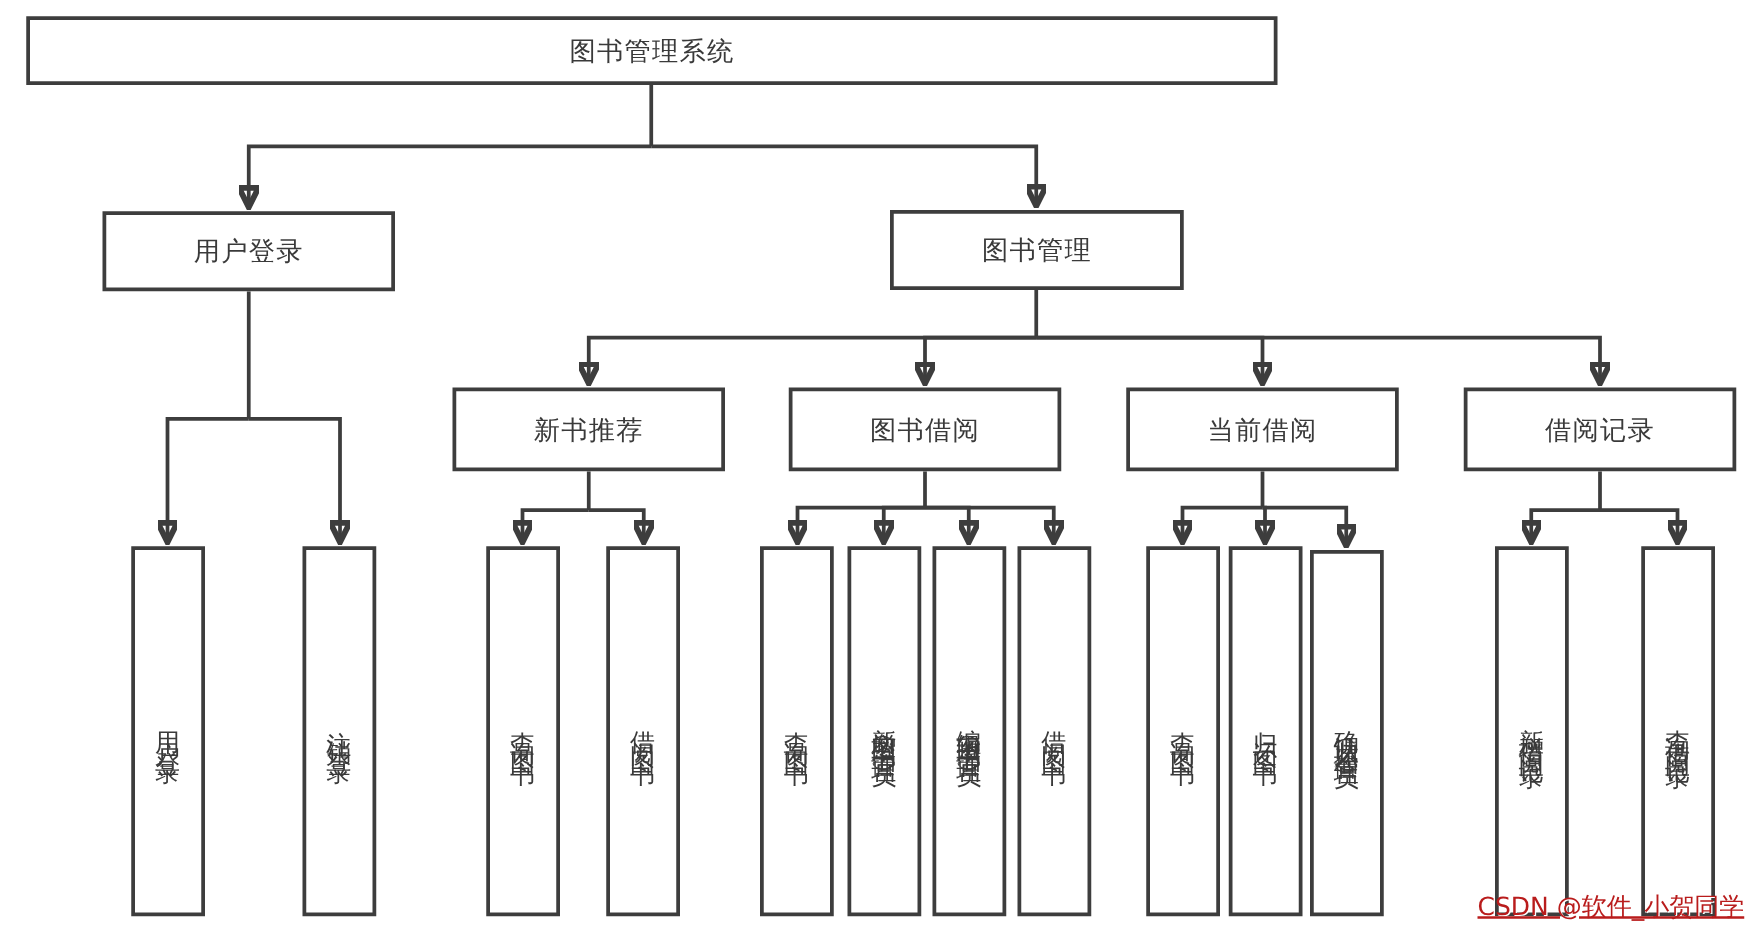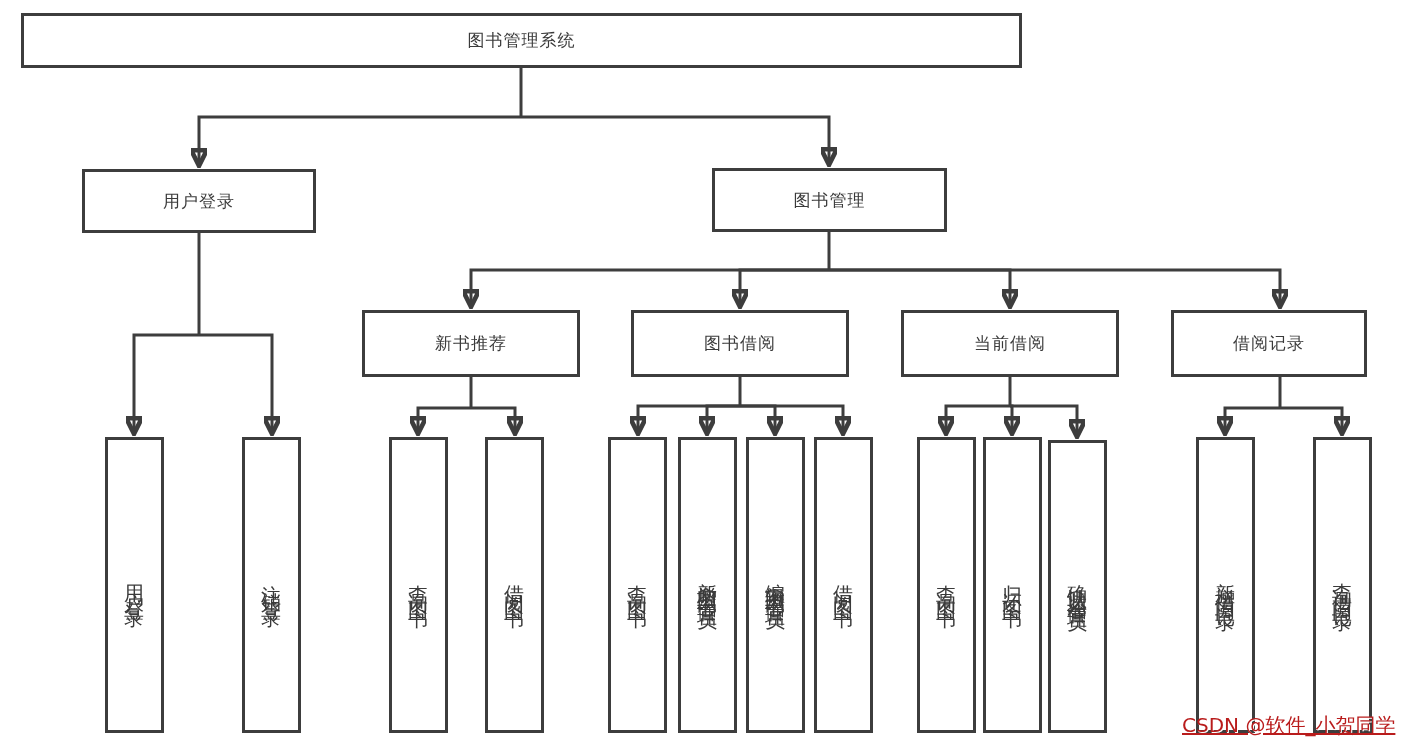--- a/index.html
+++ b/index.html
@@ -33,21 +33,21 @@
   .box {
     position: absolute;
     box-sizing: border-box;
     border: 3px solid #3d3d3d;
     background: #ffffff;
     display: flex;
     align-items: center;
     justify-content: center;
   }
   .h-label {
-    font-size: 17px;
+    font-size: 21px;
     letter-spacing: 1px;
     white-space: nowrap;
   }
   .leaf .v-label {
     writing-mode: vertical-rl;
     text-orientation: mixed;
     font-size: 20px;
     line-height: 1;
     letter-spacing: 8px;
     white-space: nowrap;
@@ -125,21 +125,21 @@
 
   <div class="box" style="left:362px; top:310px; width:218px; height:67px;">
     <span class="h-label">新书推荐</span>
   </div>
   <div class="box" style="left:901px; top:310px; width:218px; height:67px;">
     <span class="h-label">当前借阅</span>
   </div>
   <div class="box" style="left:631px; top:310px; width:218px; height:67px;">
     <span class="h-label">图书借阅</span>
   </div>
-  <div class="box" style="left:1171px; top:310px; width:196px; height:67px;">
+  <div class="box" style="left:1171px; top:310px; width:218px; height:67px;">
     <span class="h-label">借阅记录</span>
   </div>
 
   <div class="box leaf" style="left:105px; top:437px; width:59px; height:296px;">
     <span class="v-label">用户登录</span>
   </div>
   <div class="box leaf" style="left:242px; top:437px; width:59px; height:296px;">
     <span class="v-label">注销登录</span>
   </div>
 

